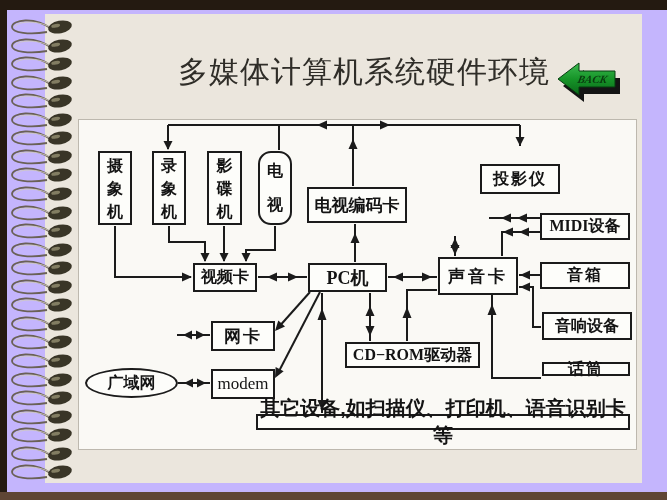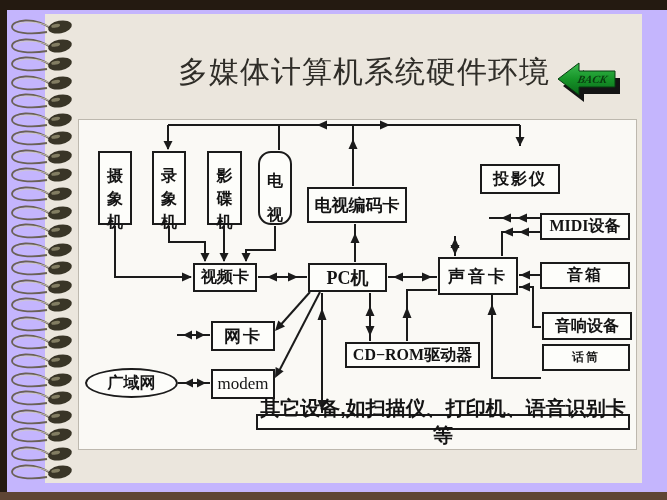--- a/index.html
+++ b/index.html
@@ -13,21 +13,21 @@
          border:1px solid #bdb8ae;box-sizing:border-box;z-index:1;}
   .title{position:absolute;left:178px;top:52px;width:372px;text-align:center;
          font-family:"Liberation Serif",serif;font-size:30px;letter-spacing:1px;
          color:#2f2d28;z-index:3;white-space:nowrap;}
   .backbtn{position:absolute;left:556px;top:60px;width:64px;height:52px;z-index:4;cursor:pointer;}
   #connectors{position:absolute;left:0;top:0;width:667px;height:500px;z-index:2;}
   #spiral{position:absolute;left:0;top:0;width:85px;height:500px;z-index:5;}
   .node{position:absolute;box-sizing:border-box;background:#fdfdfa;border:2px solid #1b1b1b;
         display:flex;align-items:center;justify-content:center;font-weight:bold;color:#141414;
         z-index:3;text-align:center;font-family:"Liberation Sans",sans-serif;}
-  .vbox{width:34px;height:74px;font-size:16px;line-height:23px;padding-top:11px;
+  .vbox{width:34px;height:74px;font-size:16px;line-height:23px;padding-top:1px;
         display:block;word-break:break-all;}
   .vbox.two{line-height:34px;}
   .ellipse{border-radius:50%;font-size:16px;}
   .serif{font-family:"Liberation Serif",serif;}
 </style>
 </head>
 <body>
 
 <div id="stage">
   <div class="page"></div>
@@ -174,21 +174,21 @@
   <div class="node vbox two" style="left:258px;top:151px;border-radius:13px;">电视</div>
   <div class="node" style="left:307px;top:187px;width:100px;height:36px;font-size:17px;">电视编码卡</div>
   <div class="node" style="left:480px;top:164px;width:80px;height:30px;font-size:16px;letter-spacing:2px;">投影仪</div>
   <div class="node serif" style="left:540px;top:213px;width:90px;height:27px;font-size:16px;">MIDI设备</div>
   <div class="node" style="left:193px;top:263px;width:64px;height:29px;font-size:16px;">视频卡</div>
   <div class="node serif" style="left:308px;top:263px;width:79px;height:29px;font-size:18px;">PC机</div>
   <div class="node" style="left:438px;top:257px;width:80px;height:38px;font-size:17px;letter-spacing:3px;">声音卡</div>
   <div class="node" style="left:540px;top:262px;width:90px;height:27px;font-size:16px;letter-spacing:2px;">音箱</div>
   <div class="node" style="left:542px;top:312px;width:90px;height:28px;font-size:16px;">音响设备</div>
   <div class="node serif" style="left:345px;top:342px;width:135px;height:26px;font-size:16px;">CD−ROM驱动器</div>
-  <div class="node" style="left:542px;top:344px;width:88px;height:27px;font-size:12px;letter-spacing:2px;">话筒</div>
+  <div class="node" style="left:542px;top:362px;width:88px;height:14px;font-size:16px;letter-spacing:2px;">话筒</div>
   <div class="node" style="left:211px;top:321px;width:64px;height:30px;font-size:17px;letter-spacing:2px;">网卡</div>
   <div class="node ellipse" style="left:85px;top:368px;width:93px;height:30px;">广域网</div>
   <div class="node serif" style="left:211px;top:369px;width:64px;height:30px;font-size:17px;font-weight:normal;">modem</div>
   <div class="node" style="left:256px;top:414px;width:374px;height:16px;font-size:20px;">其它设备,如扫描仪、打印机、语音识别卡等</div>
 
   <svg id="spiral" viewBox="0 0 85 500">
     <defs>
       <g id="ring">
         <path d="M52,2 C34,-11 12,-7 12,0 C12,6 30,8 47,5" stroke="#6a6156" stroke-width="1.8" fill="none"></path>
         <path d="M50,0 C34,-8 16,-5 15,0" stroke="#cfc9bd" stroke-width="0.9" fill="none"></path>

